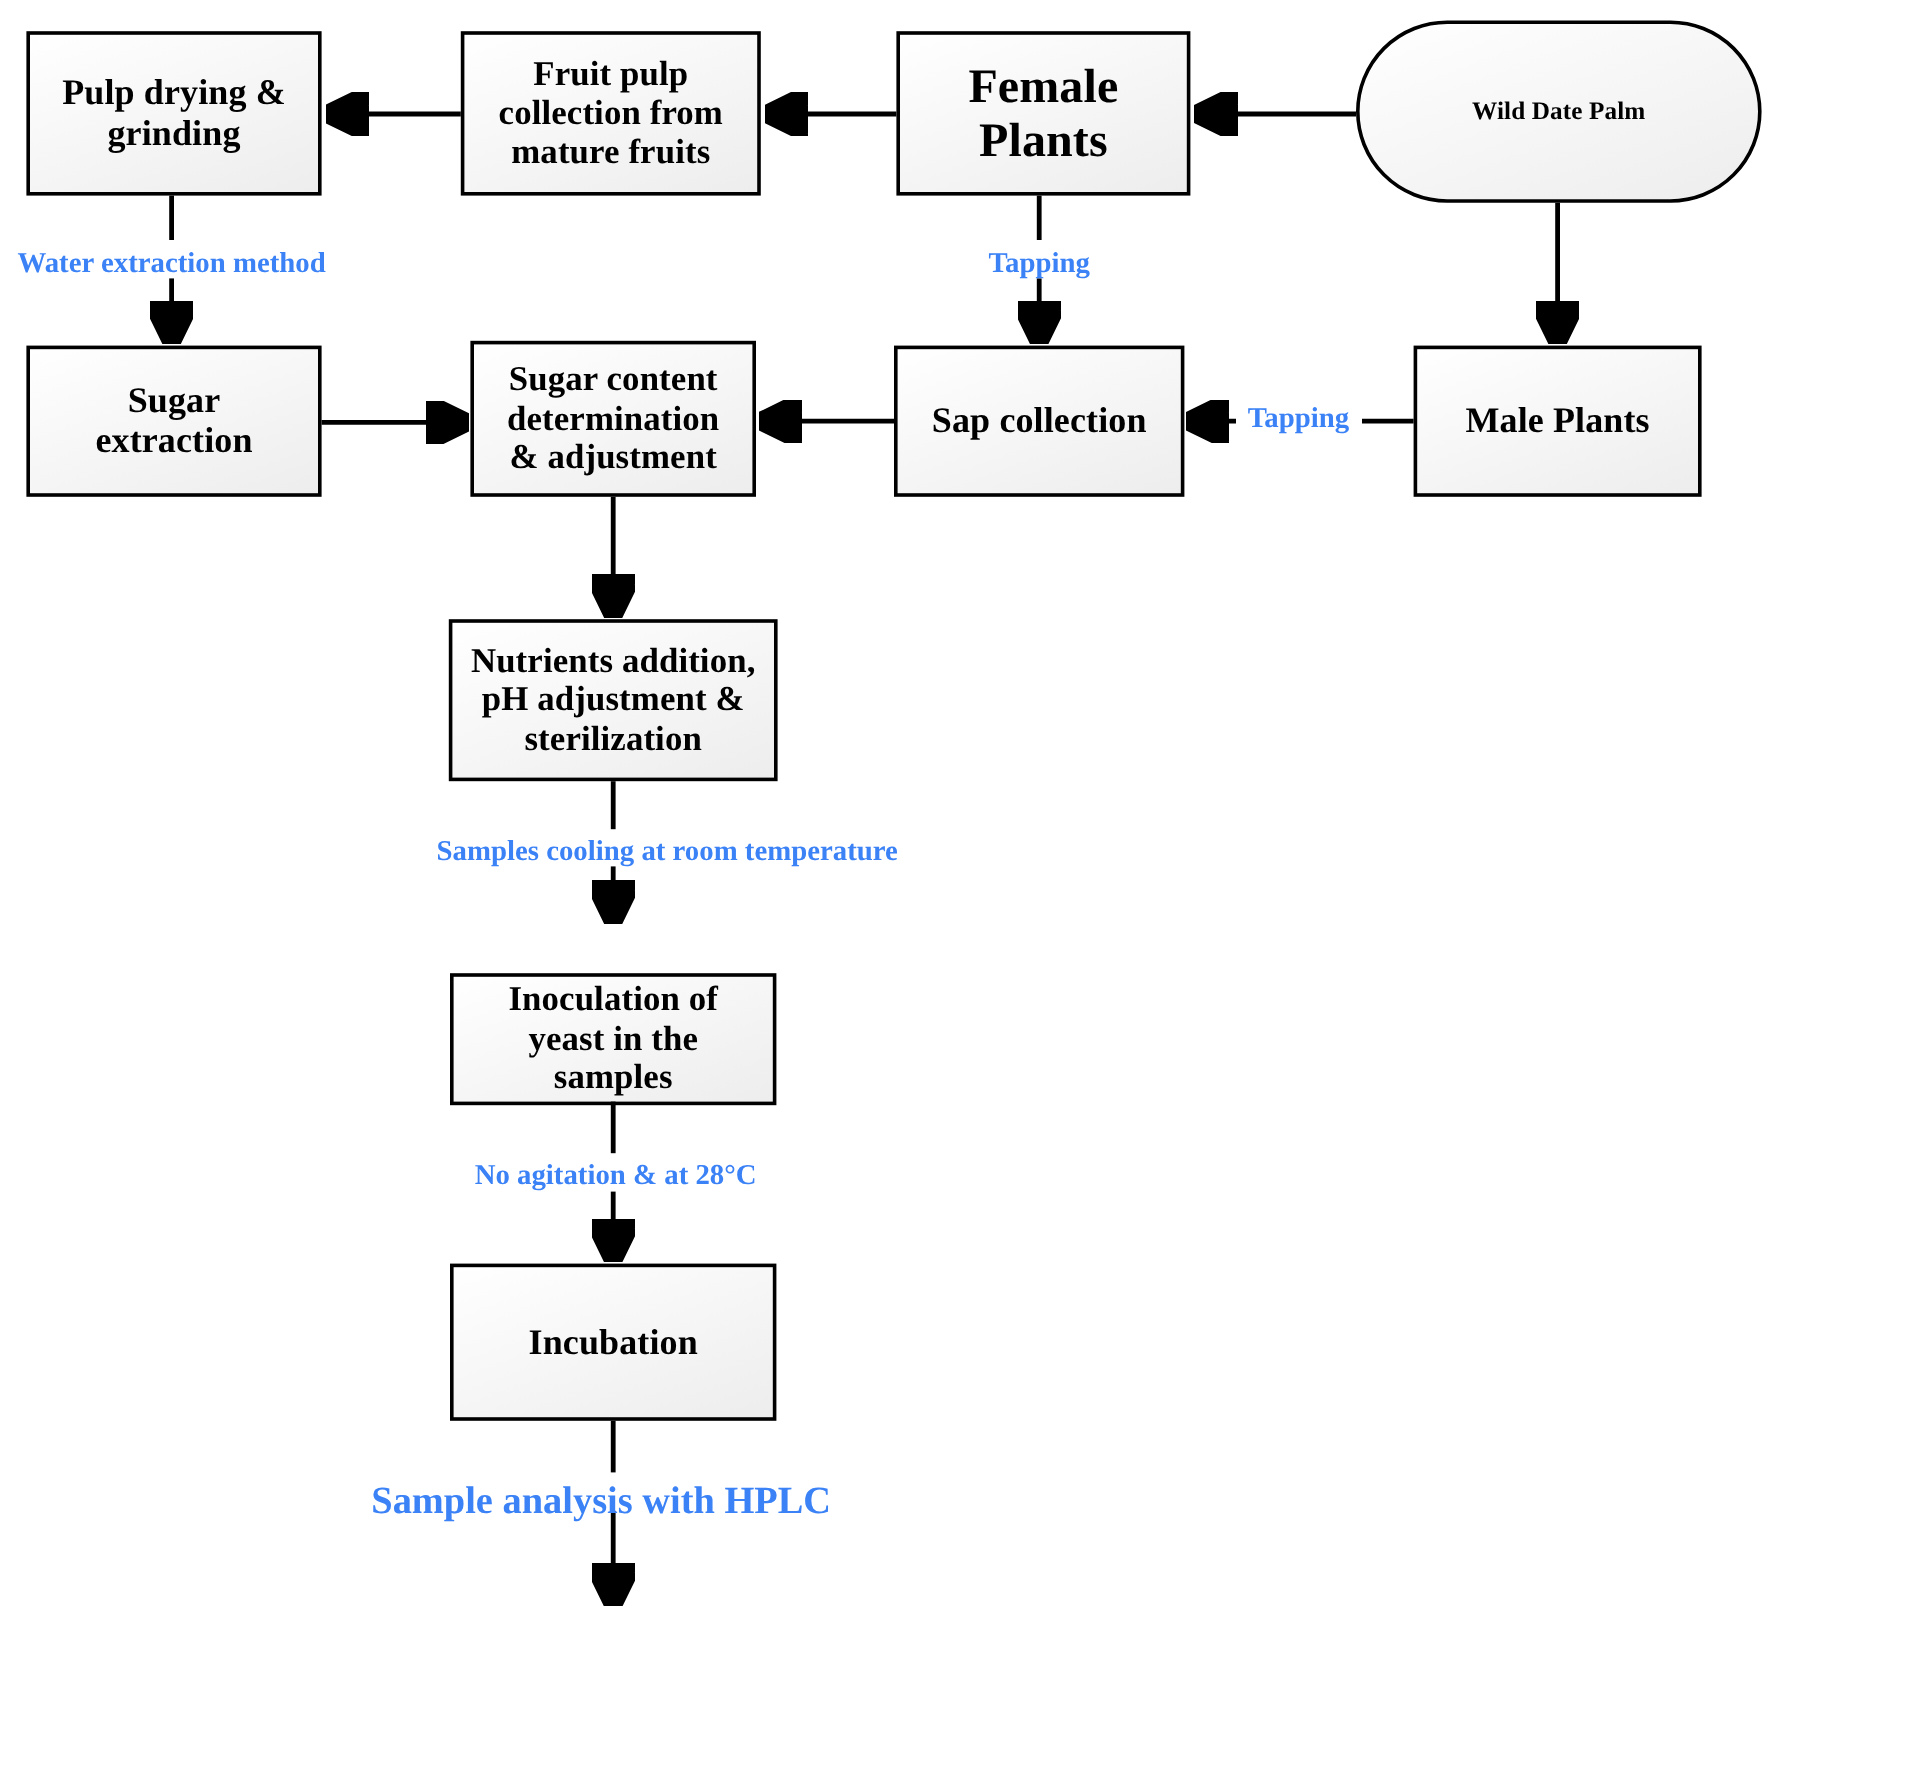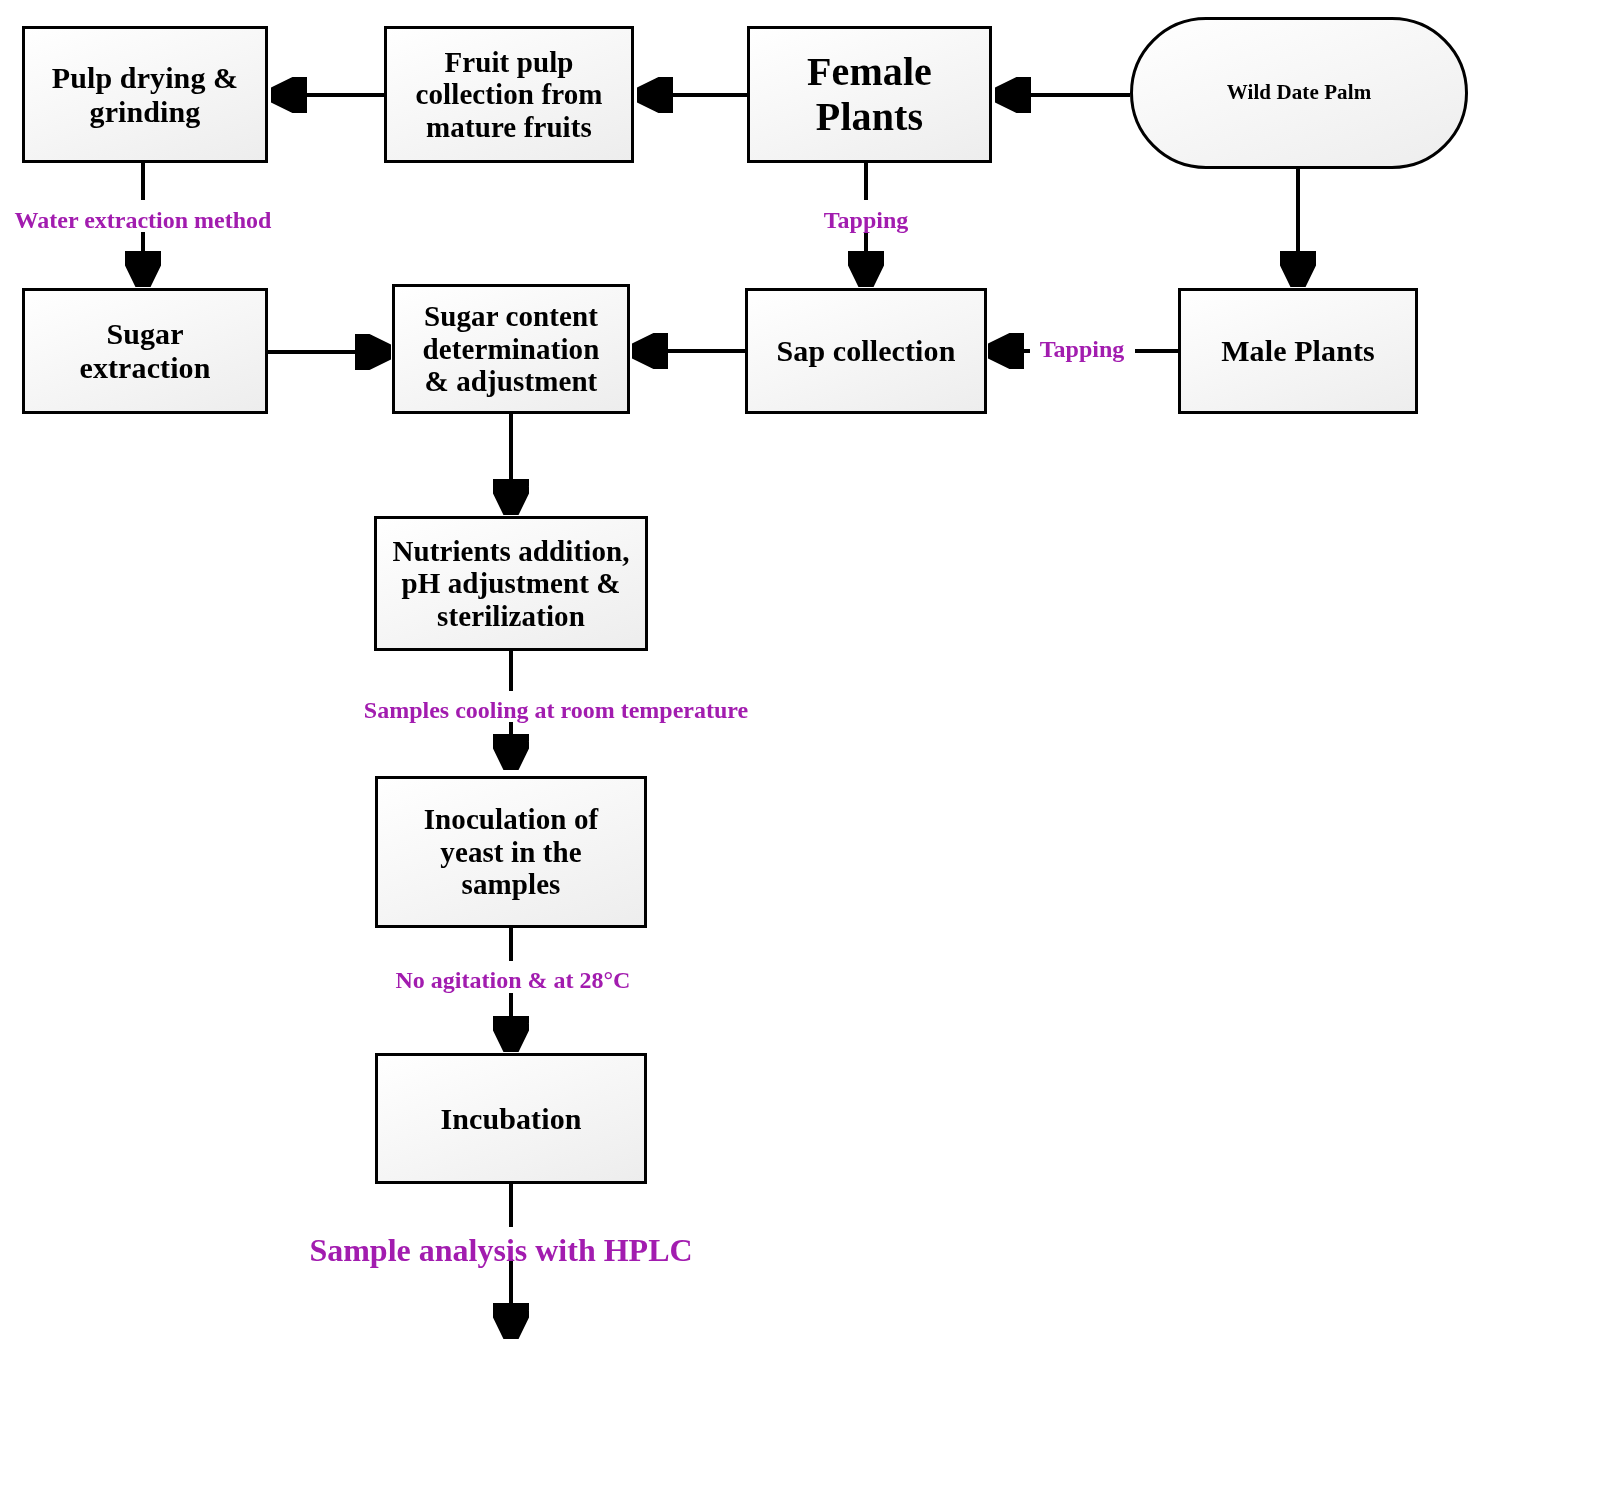--- a/index.html
+++ b/index.html
@@ -33,21 +33,21 @@
     border-radius: 78px;
   }
   .node .label {
     display: block;
     padding: 0 6px;
     white-space: pre-line;
   }
   .edge-label {
     position: absolute;
     font-weight: bold;
-    color: #a21caf;
+    color: #3b82f6;
     white-space: nowrap;
     line-height: 1;
   }
   .edge-label.centered {
     transform: translateX(-50%);
   }
   .edge-label.inline-on-line {
     background: #ffffff;
     padding: 0 3px;
   }
@@ -147,21 +147,21 @@
   <div class="node" style="left:1178px; top:288px; width:240px; height:126px; font-size:30px;">
     <span class="label">Male Plants</span>
   </div>
 
   <div class="node" style="left:374px; top:516px; width:274px; height:135px; font-size:29px;text-align:center;">
     <span class="label">Nutrients addition,
 pH adjustment &amp;
 sterilization</span>
   </div>
 
-  <div class="node" style="left:375px; top:776px; width:272px; height:152px; font-size:29px;">
+  <div class="node" style="left:375px; top:811px; width:272px; height:110px; font-size:29px;">
     <span class="label">Inoculation of
 yeast in the
 samples</span>
   </div>
 
   <div class="node" style="left:375px; top:1053px; width:272px; height:131px; font-size:30px;">
     <span class="label">Incubation</span>
   </div>
 
 

